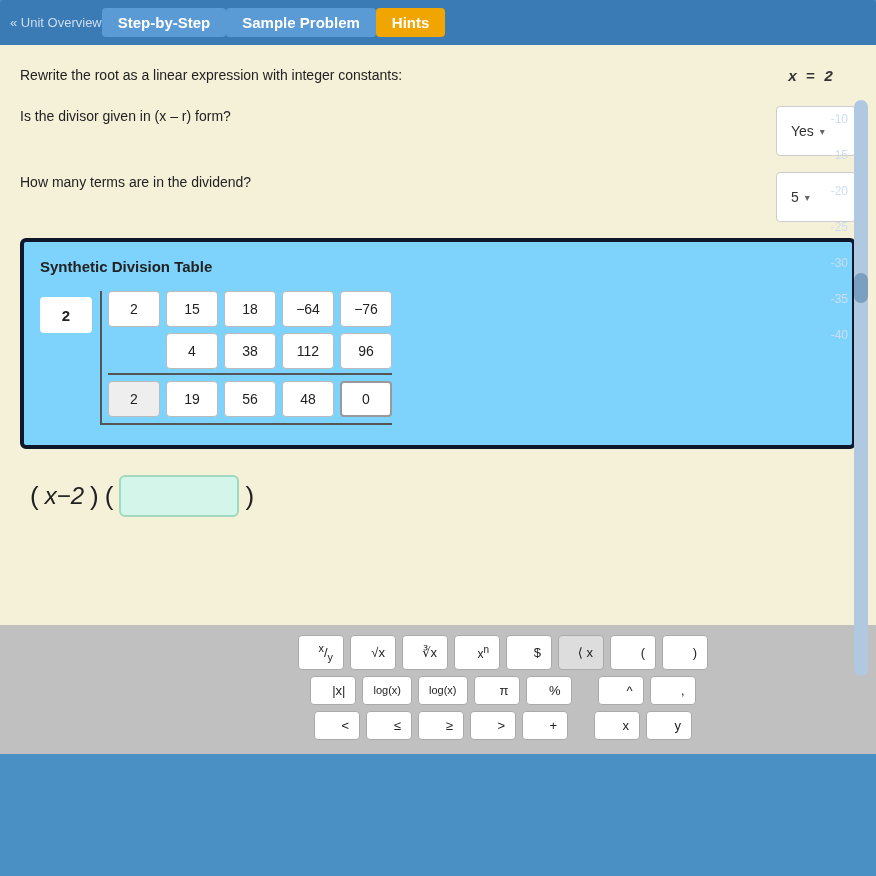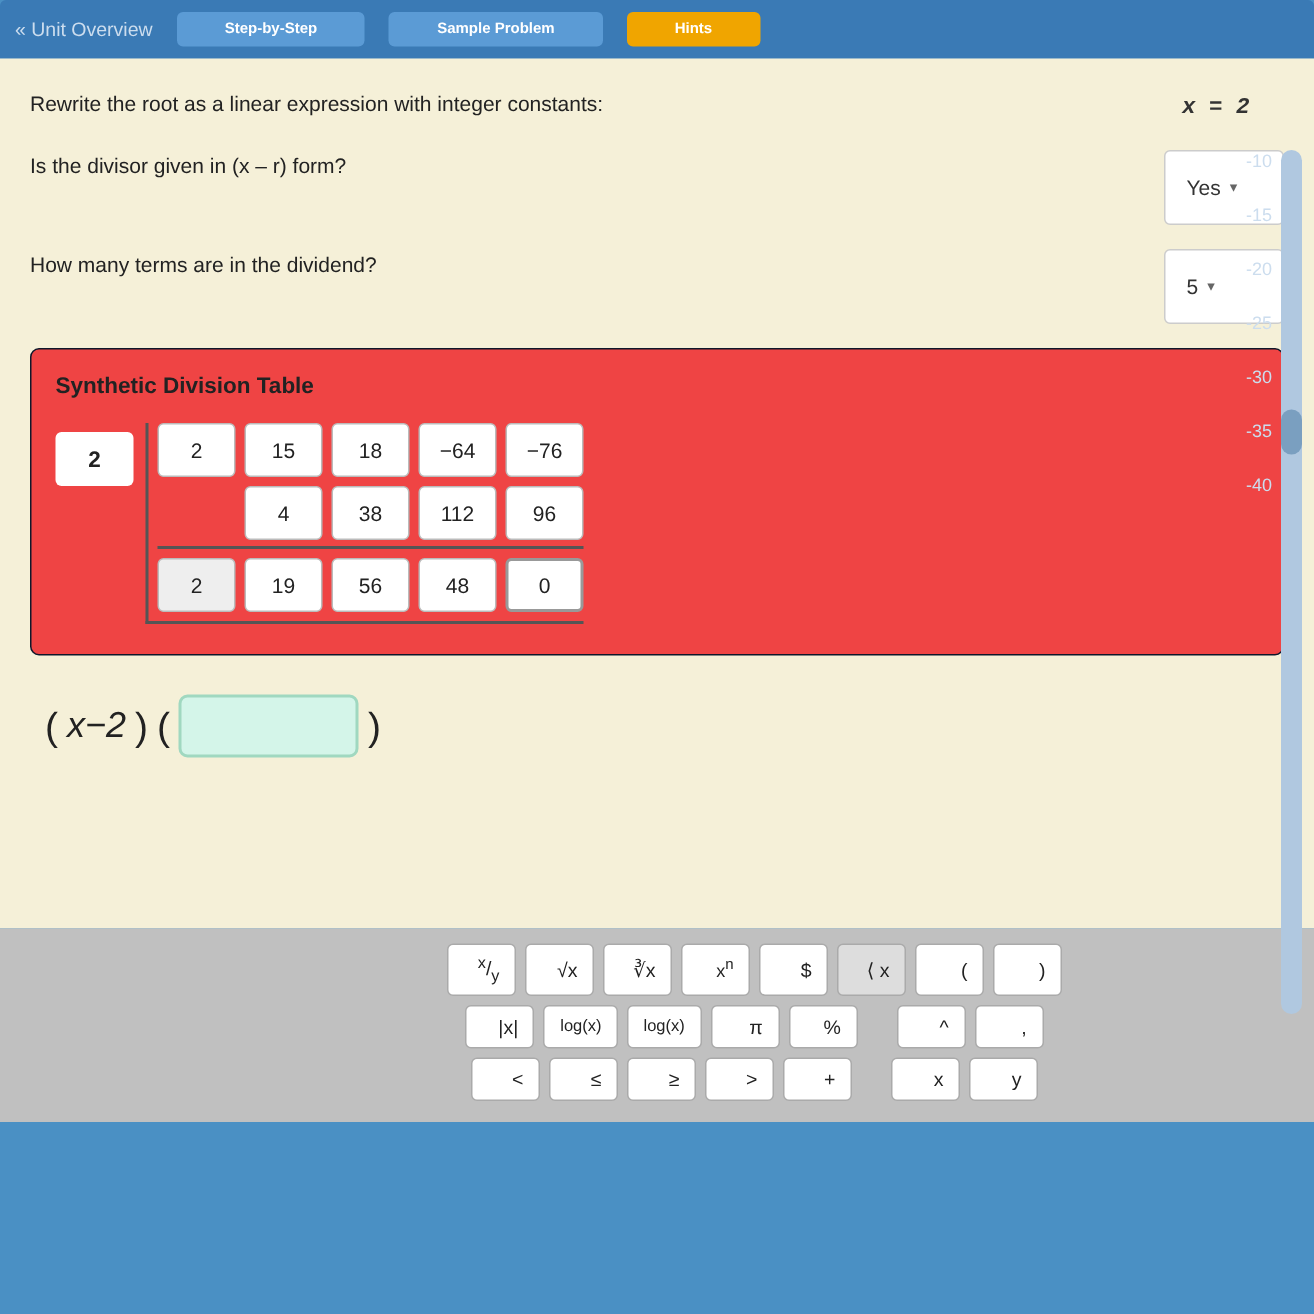--- a/index.html
+++ b/index.html
@@ -9,37 +9,37 @@
       background: #4a90c4;
       font-family: Arial, sans-serif;
       overflow: hidden;
       position: relative;
     }
 
     
     .nav-bar {
       display: flex;
       align-items: center;
-      gap: 16px;
+      gap: 0;
       padding: 8px 10px;
       background: #3a7ab5;
       border-radius: 4px 4px 0 0;
     }
 
     .nav-link {
       color: #cde;
       font-size: 13px;
       text-decoration: none;
       cursor: pointer;
     }
 
     .nav-tab {
-      padding: 6px 32px;
+      padding: 6px 16px;
       border-radius: 4px;
-      font-size: 10px;
+      font-size: 15px;
       font-weight: bold;
       cursor: pointer;
       border: none;
     }
 
     .nav-tab.step-by-step {
       background: #5b9bd5;
       color: white;
     }
 
@@ -98,22 +98,22 @@
       border: none;
       font-size: 15px;
       font-style: italic;
       font-weight: bold;
       padding: 4px 12px;
       font-family: Liberation Mono, monospace;
     }
 
     
     .table-container {
-      background: #ef4444;
-      border: 1px solid #0f172a;
+      background: #7dd3fc;
+      border: 4px solid #0f172a;
       border-radius: 6px;
       padding: 16px 16px 20px 16px;
       margin: 8px 0 16px 0;
     }
 
     .table-title {
       font-size: 15px;
       font-weight: bold;
       color: #222;
       margin-bottom: 16px;
@@ -211,21 +211,21 @@
       right: 0;
       height: 30px;
       background: #7a9fc0;
       border-radius: 7px;
     }
 
     
     .right-numbers {
       position: absolute;
       right: 28px;
-      top: 100px;
+      top: 112px;
       font-size: 12px;
       color: #cde;
       display: flex;
       flex-direction: column;
       gap: 22px;
     }
   </style>
 </head>
 <body>
 

